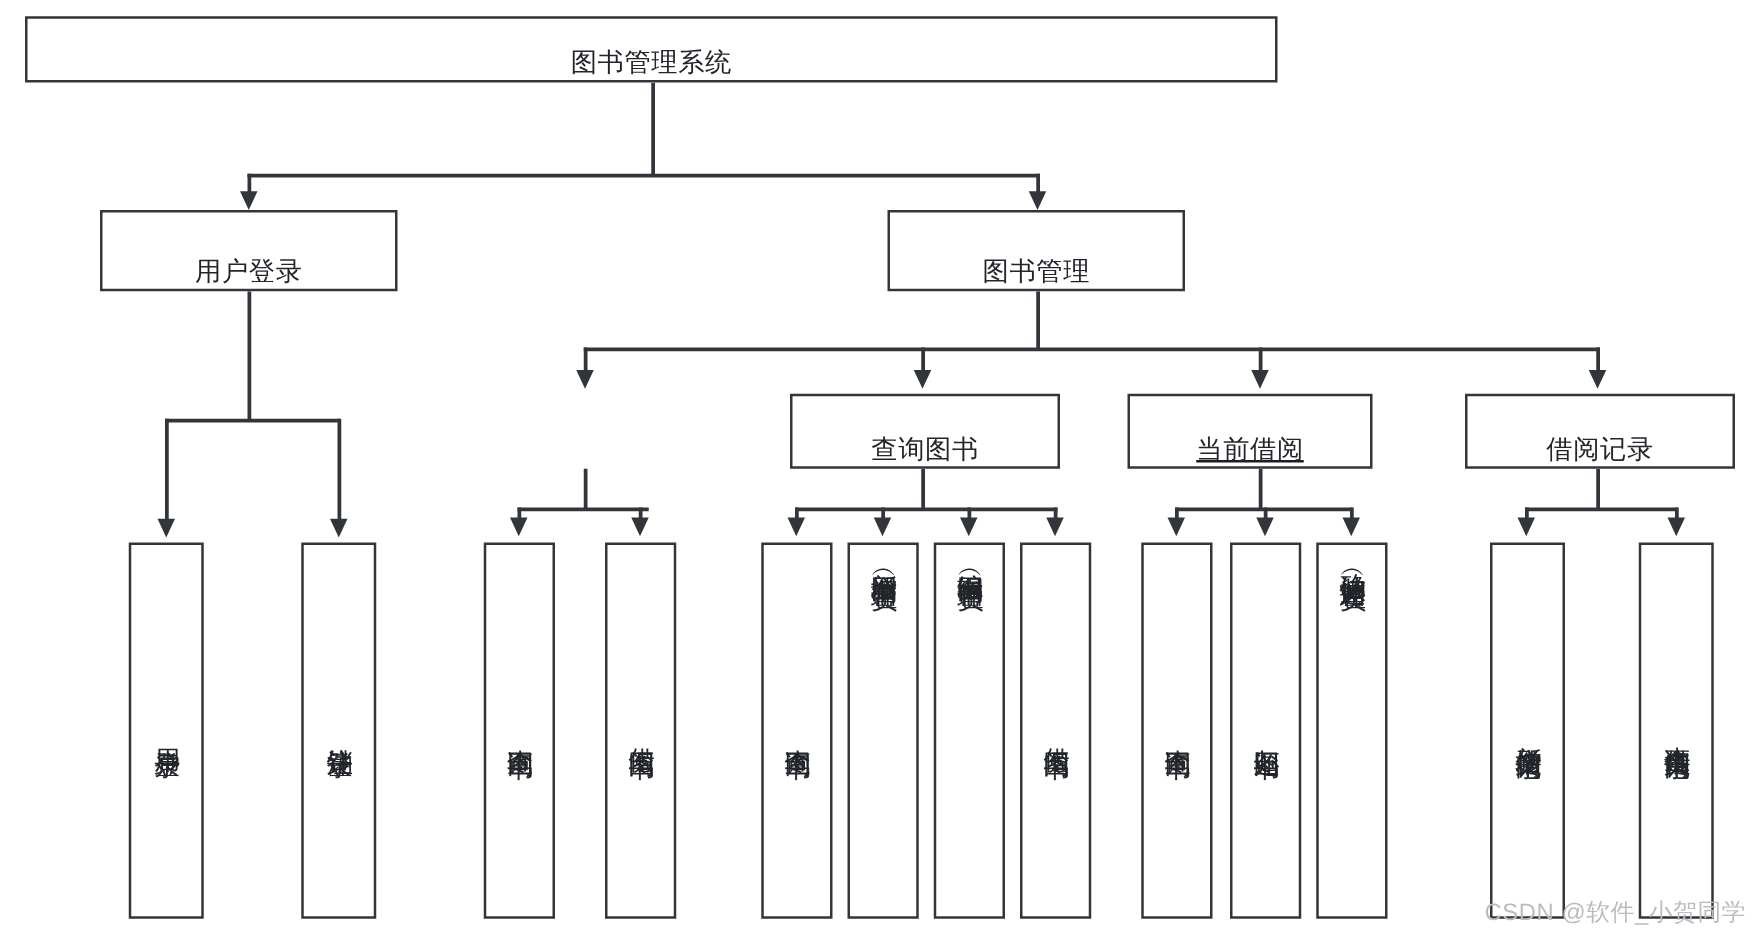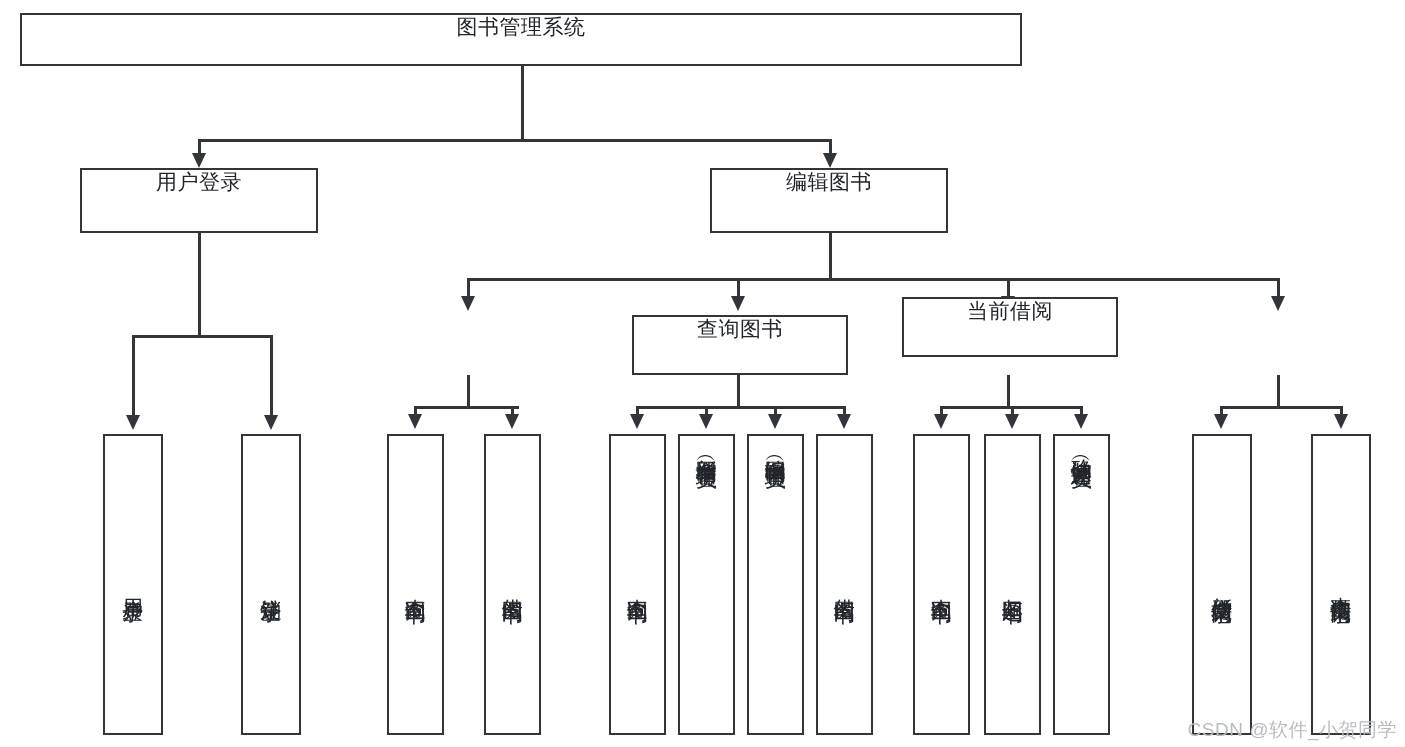--- a/index.html
+++ b/index.html
@@ -18,21 +18,21 @@
     background: #ffffff;
     overflow: hidden;
   }
   
   .node {
     position: absolute;
     box-sizing: border-box;
     background: #ffffff;
     border: 2.5px solid #32363b;
     display: flex;
-    align-items: flex-start;
+    align-items: flex-end;
     justify-content: center;
     color: #1b1d20;
     z-index: 3;
   }
   .node .label {
     font-size: 21px;
     line-height: 1.18;
     letter-spacing: 0.5px;
     white-space: nowrap;
     color: #22262b;
@@ -153,28 +153,31 @@
   <div class="arrow" style="left:1334px; top:414px;"></div>
 
   <div class="node h" style="left:20px; top:13px; width:1002px; height:53px;">
     <span class="label">图书管理系统</span>
   </div>
 
   <div class="node h" style="left:80px; top:168px; width:238px; height:65px;">
     <span class="label">用户登录</span>
   </div>
   <div class="node h" style="left:710px; top:168px; width:238px; height:65px;">
-    <span class="label">编辑图书</span>
+    <span class="label">图书管理</span>
   </div>
 
   <div class="node h" style="left:632px; top:315px; width:216px; height:60px;">
     <span class="label">查询图书</span>
   </div>
-  <div class="node h" style="left:902px; top:297px; width:216px; height:60px;">
+  <div class="node h" style="left:902px; top:315px; width:196px; height:60px;text-decoration:underline;">
     <span class="label">当前借阅</span>
+  </div>
+  <div class="node h" style="left:1172px; top:315px; width:216px; height:60px;">
+    <span class="label">借阅记录</span>
   </div>
 
   <div class="node v center" style="left:103px; top:434px; width:60px; height:301px;">
     <span class="label">用户登录</span>
   </div>
   <div class="node v center" style="left:241px; top:434px; width:60px; height:301px;">
     <span class="label">注销登录</span>
   </div>
 
   <div class="node v center" style="left:387px; top:434px; width:57px; height:301px;">

